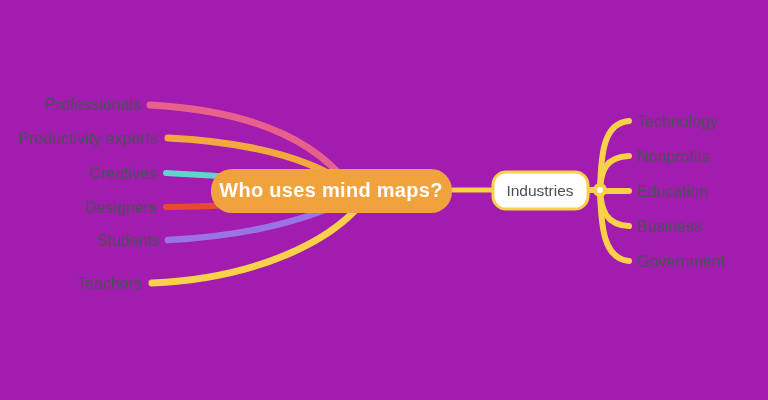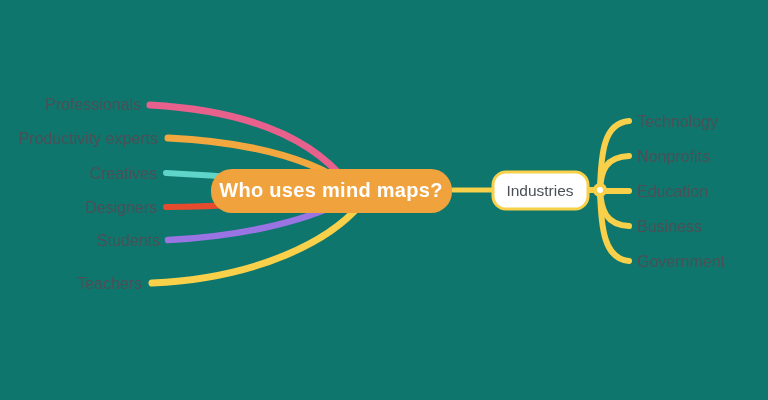--- a/index.html
+++ b/index.html
@@ -1,20 +1,20 @@
 <!DOCTYPE html>
 <html><head>
 <meta charset="utf-8">
 <style>
   html, body { margin: 0; padding: 0; background: #ffffff; }
   .canvas {
     position: relative;
     width: 768px;
     height: 400px;
-    background: #0f766e;
+    background: #a21caf;
     overflow: hidden;
     font-family: "Liberation Sans", "DejaVu Sans", sans-serif;
   }
   svg { display: block; }
   .branch-path { fill: none; stroke-linecap: round; }
   .side-label {
     fill: #4A5056;
     font-size: 16px;
     font-family: "Liberation Sans", "DejaVu Sans", sans-serif;
     cursor: pointer;

